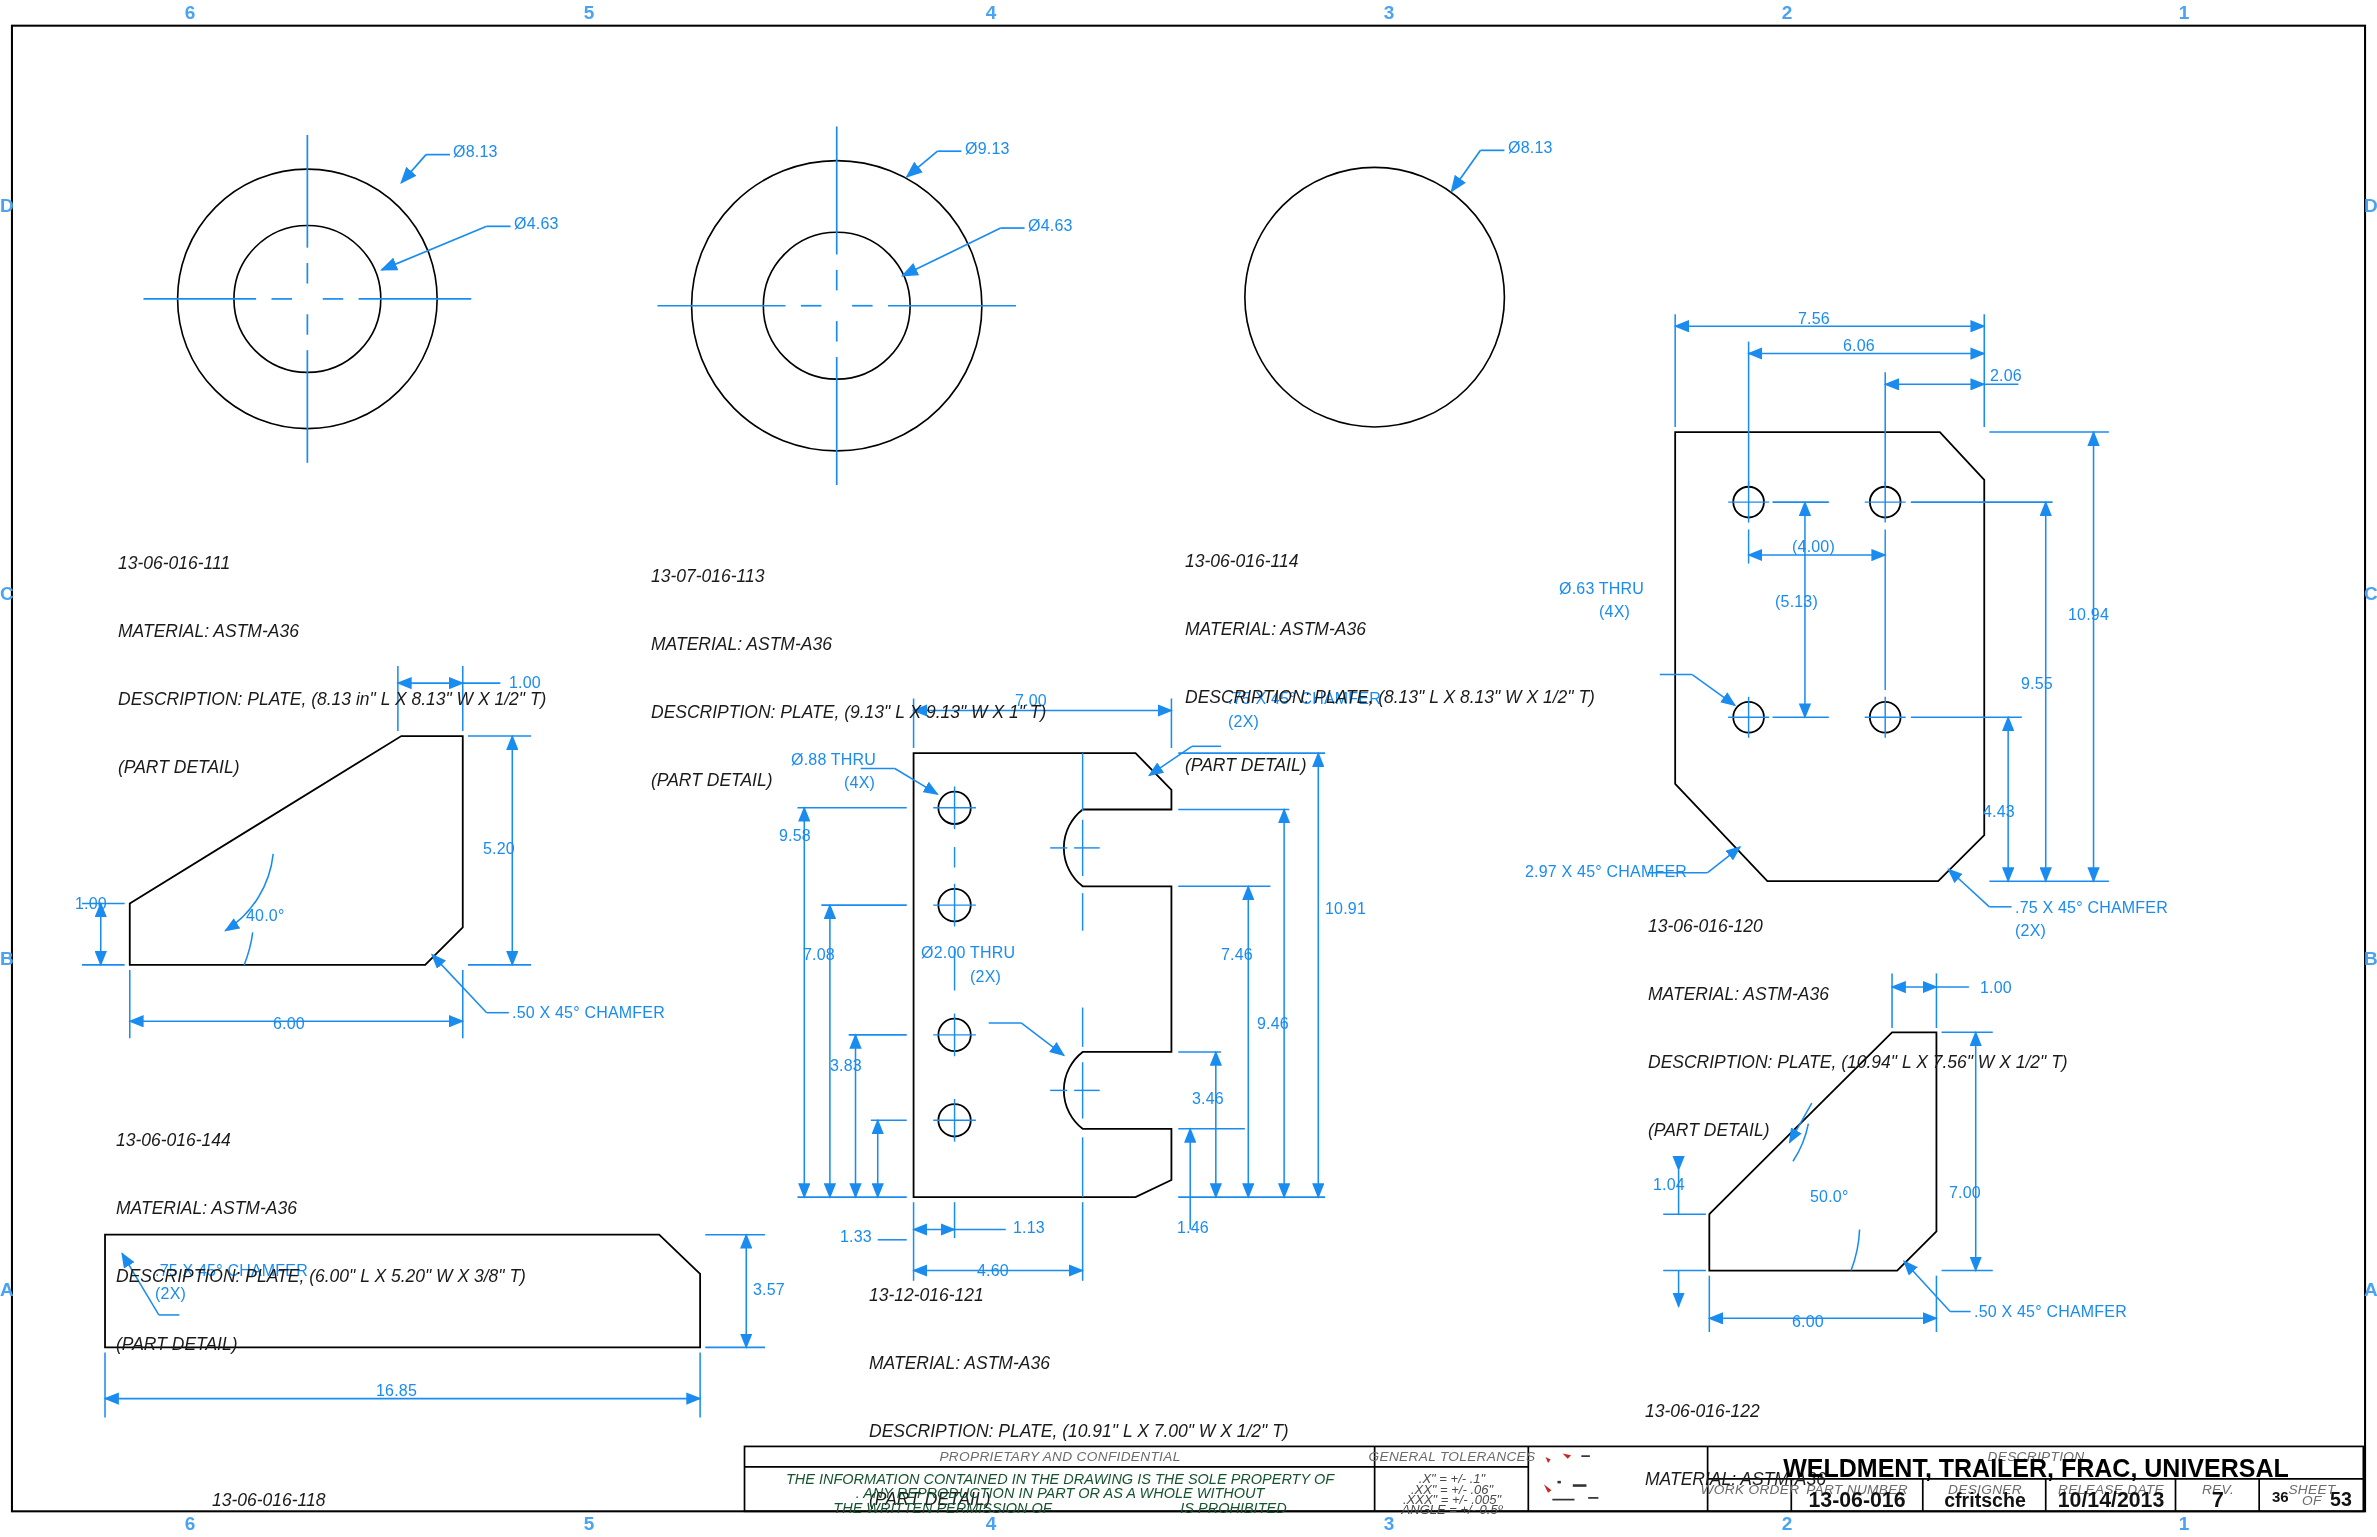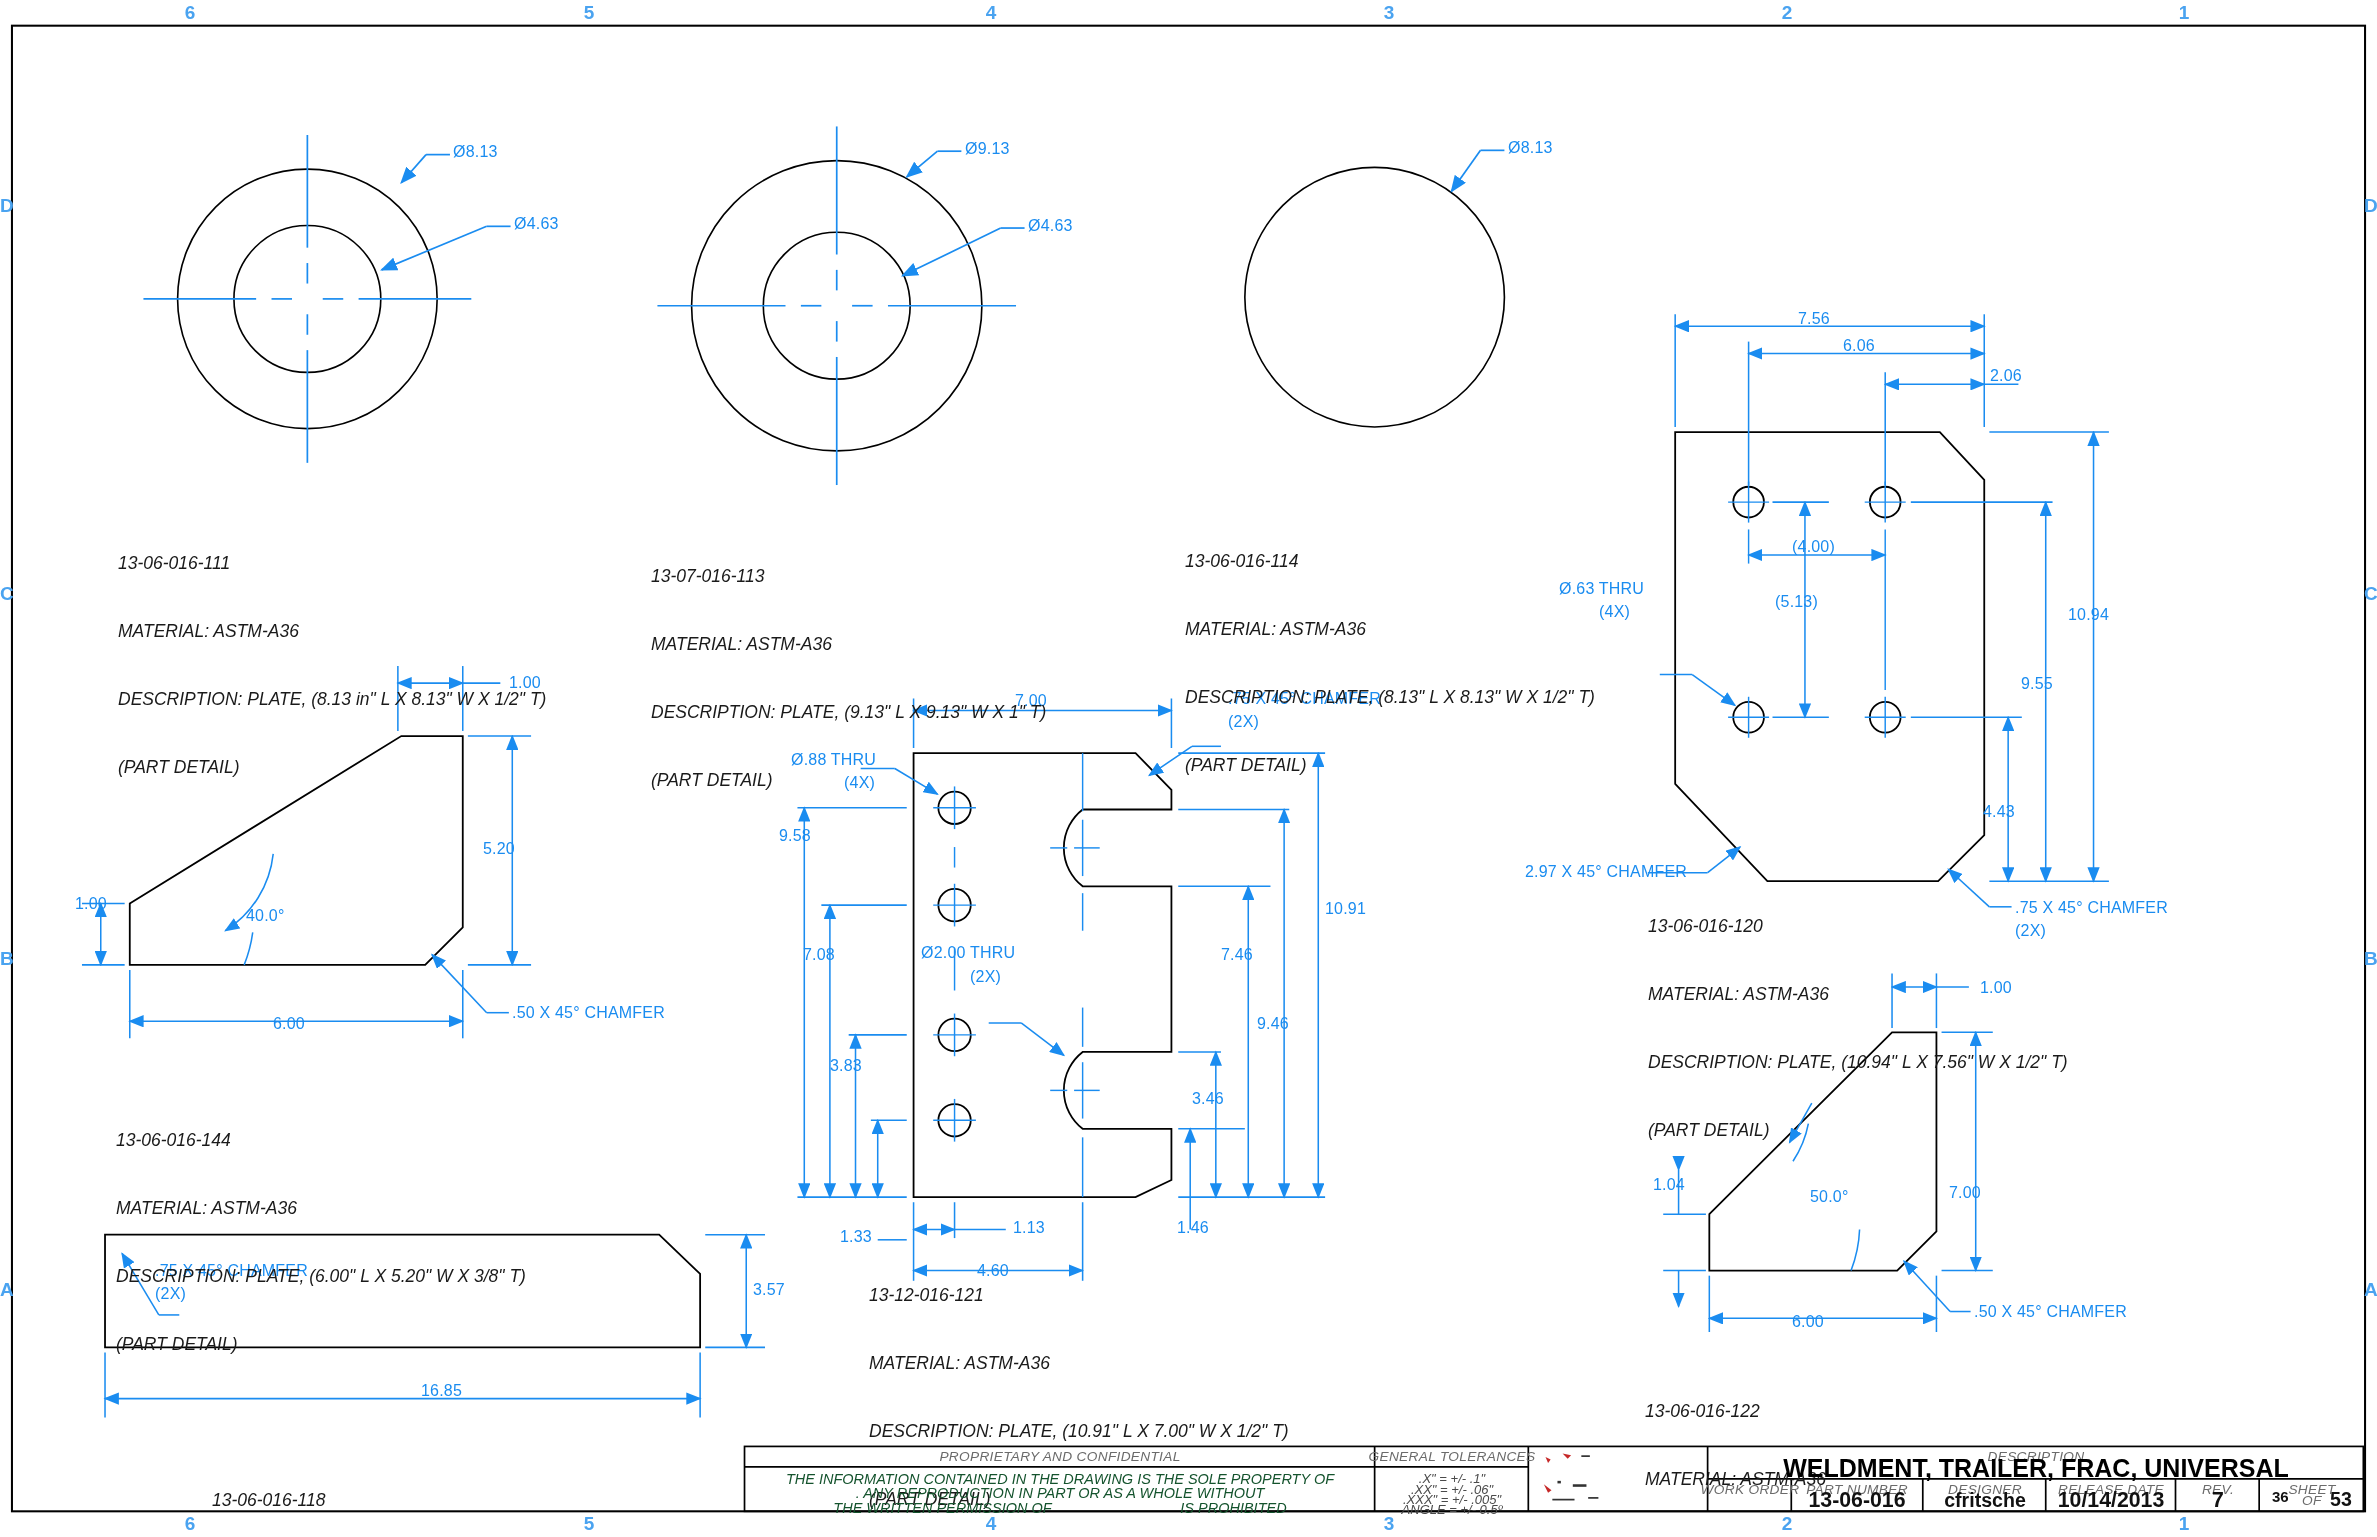--- a/index.html
+++ b/index.html
@@ -369,21 +369,21 @@
   <div class="dimtext" style="left:509px;top:674px;">1.00</div>
   <div class="dimtext" style="left:483px;top:840px;">5.20</div>
   <div class="dimtext" style="left:75px;top:895px;">1.00</div>
   <div class="dimtext" style="left:246px;top:907px;">40.0°</div>
   <div class="dimtext" style="left:273px;top:1015px;">6.00</div>
   <div class="dimtext" style="left:512px;top:1004px;">.50 X 45° CHAMFER</div>
 
   <div class="dimtext" style="left:155px;top:1262px;">.75 X 45° CHAMFER</div>
   <div class="dimtext" style="left:155px;top:1285px;">(2X)</div>
   <div class="dimtext" style="left:753px;top:1281px;">3.57</div>
-  <div class="dimtext" style="left:376px;top:1382px;margin-left:45px;">16.85</div>
+  <div class="dimtext" style="left:376px;top:1382px;">16.85</div>
 
   <div class="dimtext" style="left:1015px;top:692px;">7.00</div>
   <div class="dimtext" style="left:791px;top:751px;">Ø.88 THRU</div>
   <div class="dimtext" style="left:844px;top:774px;">(4X)</div>
   <div class="dimtext" style="left:921px;top:944px;">Ø2.00 THRU</div>
   <div class="dimtext" style="left:970px;top:968px;">(2X)</div>
   <div class="dimtext" style="left:1228px;top:690px;">.75 X 45° CHAMFER</div>
   <div class="dimtext" style="left:1228px;top:713px;">(2X)</div>
   <div class="dimtext" style="left:779px;top:827px;">9.58</div>
   <div class="dimtext" style="left:803px;top:946px;">7.08</div>

